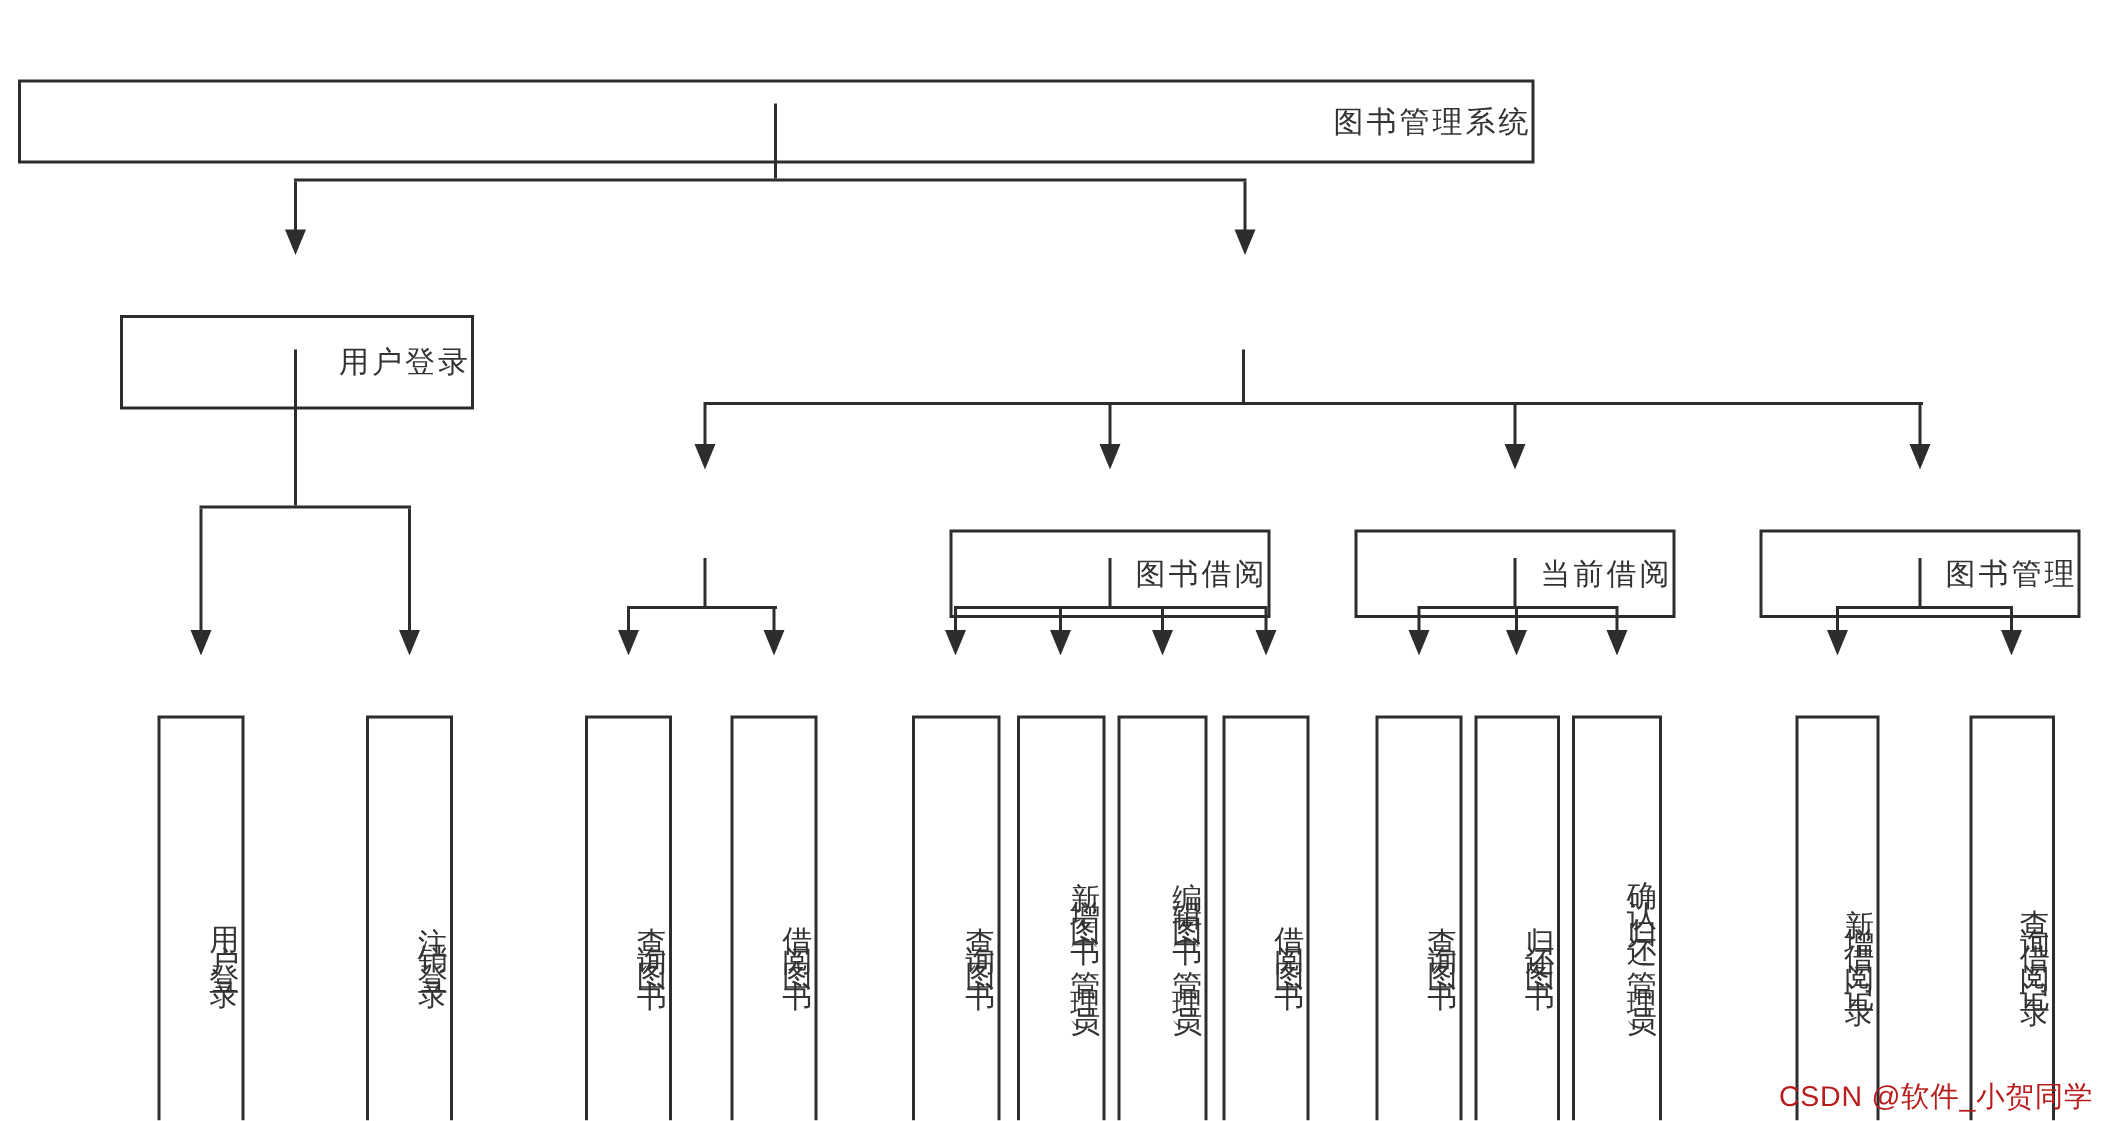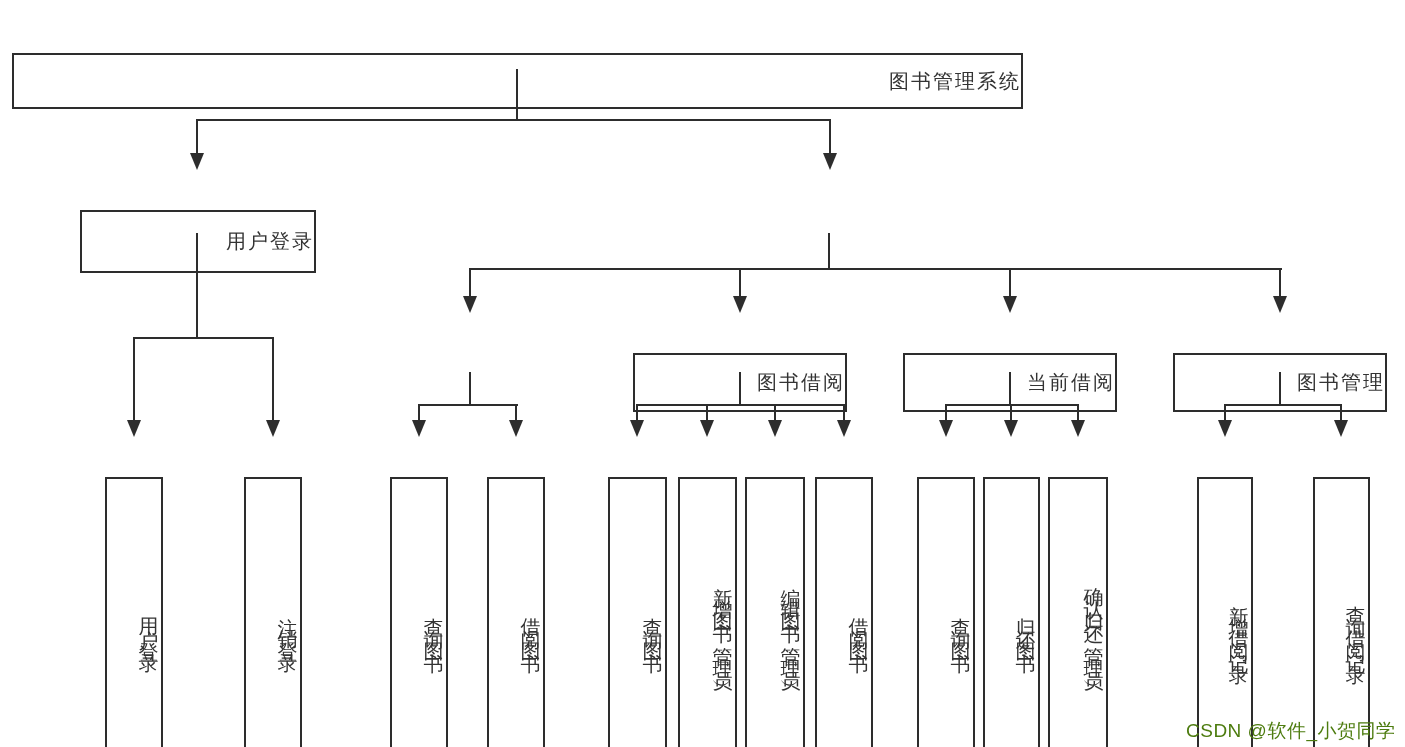--- a/index.html
+++ b/index.html
@@ -19,21 +19,21 @@
   }
   .hl { position:absolute; height:2px; background:#2d2d2d; }
   .vl { position:absolute; width:2px; background:#2d2d2d; }
   .arr {
     position:absolute; width:0; height:0;
     border-left:7px solid transparent; border-right:7px solid transparent;
     border-top:17px solid #2d2d2d;
   }
   .wm {
     position:absolute; left:1186px; top:718px; font-size:19px; letter-spacing:0.5px;
-    color:#4d7c0f; white-space:nowrap; z-index:5;
+    color:#b91c1c; white-space:nowrap; z-index:5;
   }
 </style>
 </head>
 <body>
 
 <div class="canvas">
 
   <div class="node" style="left:12px;top:13px;width:1011px;height:56px">
     <span class="hlabel">图书管理系统</span>
   </div>

